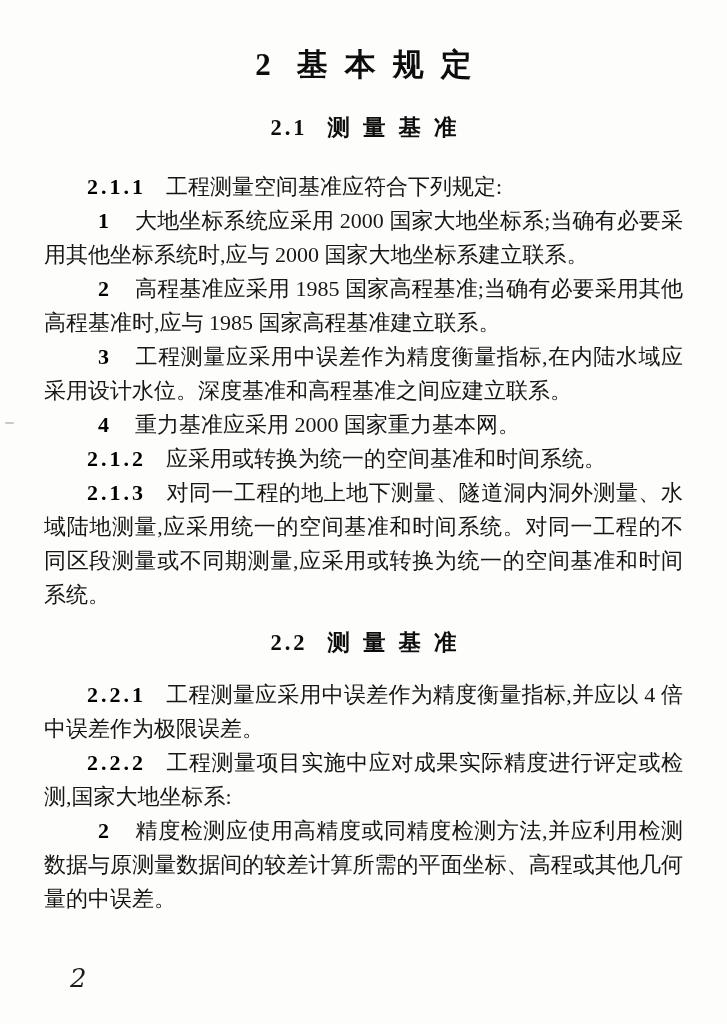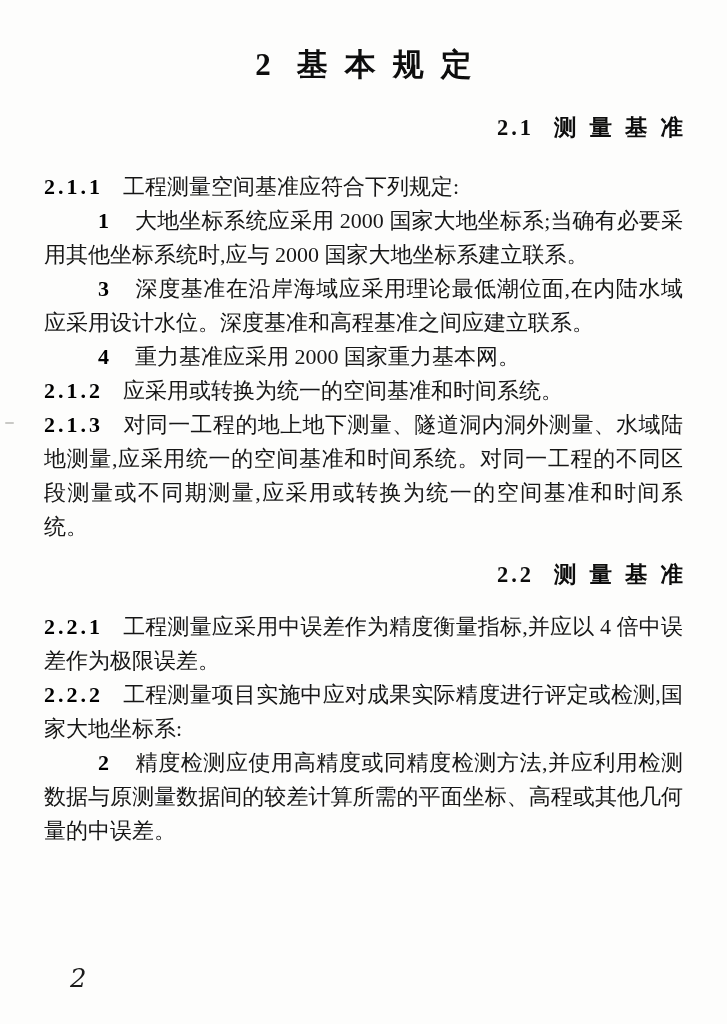--- a/index.html
+++ b/index.html
@@ -34,21 +34,21 @@
   }
   h1.chapter .h1-num {
     margin-right: 26px;
   }
   h1.chapter .h1-text {
     letter-spacing: 17px;
     margin-right: -17px;
   }
   
   h2.section {
-    text-align: right;
+    text-align: center;
     font-size: 22.5px;
     line-height: 30px;
     font-weight: 700;
     color: #0d0d0d;
   }
   h2.section .h2-num {
     letter-spacing: 3px;
     margin-right: 20px;
   }
   h2.section .h2-text {
@@ -66,20 +66,21 @@
     text-justify: inter-ideograph;
     color: #161616;
   }
   p.para .num {
     font-weight: 700;
     color: #000;
   }
   p.clause .num {
     letter-spacing: 3px;
     margin-right: 20px;
+    margin-left: 43px;
   }
   p.item {
     text-indent: 54px;
     font-family: Liberation Serif, serif;
   }
   p.item .num {
     margin-right: 26px;
   }
   
   .page-num {
@@ -111,22 +112,23 @@
   <div class="content">
 
     <h1 class="chapter"><span class="h1-num">2</span><span class="h1-text">基本规定</span></h1>
 
     <h2 class="section h2-first"><span class="h2-num">2.1</span><span class="h2-text">测量基准</span></h2>
 
     <p class="para clause"><span class="num">2.1.1</span><span class="txt">工程测量空间基准应符合下列规定:</span></p>
 
     <p class="para item"><span class="num">1</span><span class="txt">大地坐标系统应采用 2000 国家大地坐标系;当确有必要采用其他坐标系统时,应与 2000 国家大地坐标系建立联系。</span></p>
 
+    <p class="para item"><span class="num">2</span><span class="txt">高程基准应采用 1985 国家高程基准;当确有必要采用其他高程基准时,应与 1985 国家高程基准建立联系。</span></p>
 
-    <p class="para item"><span class="num">3</span><span class="txt">深度基准在沿岸海域应采用理论最低潮位面,在内陆水域应采用设计水位。深度基准和高程基准之间应建立联系。</span></p>
+    <p class="para item"><span class="num">3</span><span class="txt">工程测量应采用中误差作为精度衡量指标,在内陆水域应采用设计水位。深度基准和高程基准之间应建立联系。</span></p>
 
     <p class="para item"><span class="num">4</span><span class="txt">重力基准应采用 2000 国家重力基本网。</span></p>
 
     <p class="para clause"><span class="num">2.1.2</span><span class="txt">应采用或转换为统一的空间基准和时间系统。</span></p>
 
     <p class="para clause"><span class="num">2.1.3</span><span class="txt">对同一工程的地上地下测量、隧道洞内洞外测量、水域陆地测量,应采用统一的空间基准和时间系统。对同一工程的不同区段测量或不同期测量,应采用或转换为统一的空间基准和时间系统。</span></p>
 
     <h2 class="section h2-later"><span class="h2-num">2.2</span><span class="h2-text">测量基准</span></h2>
 
     <p class="para clause"><span class="num">2.2.1</span><span class="txt">工程测量应采用中误差作为精度衡量指标,并应以 4 倍中误差作为极限误差。</span></p>

